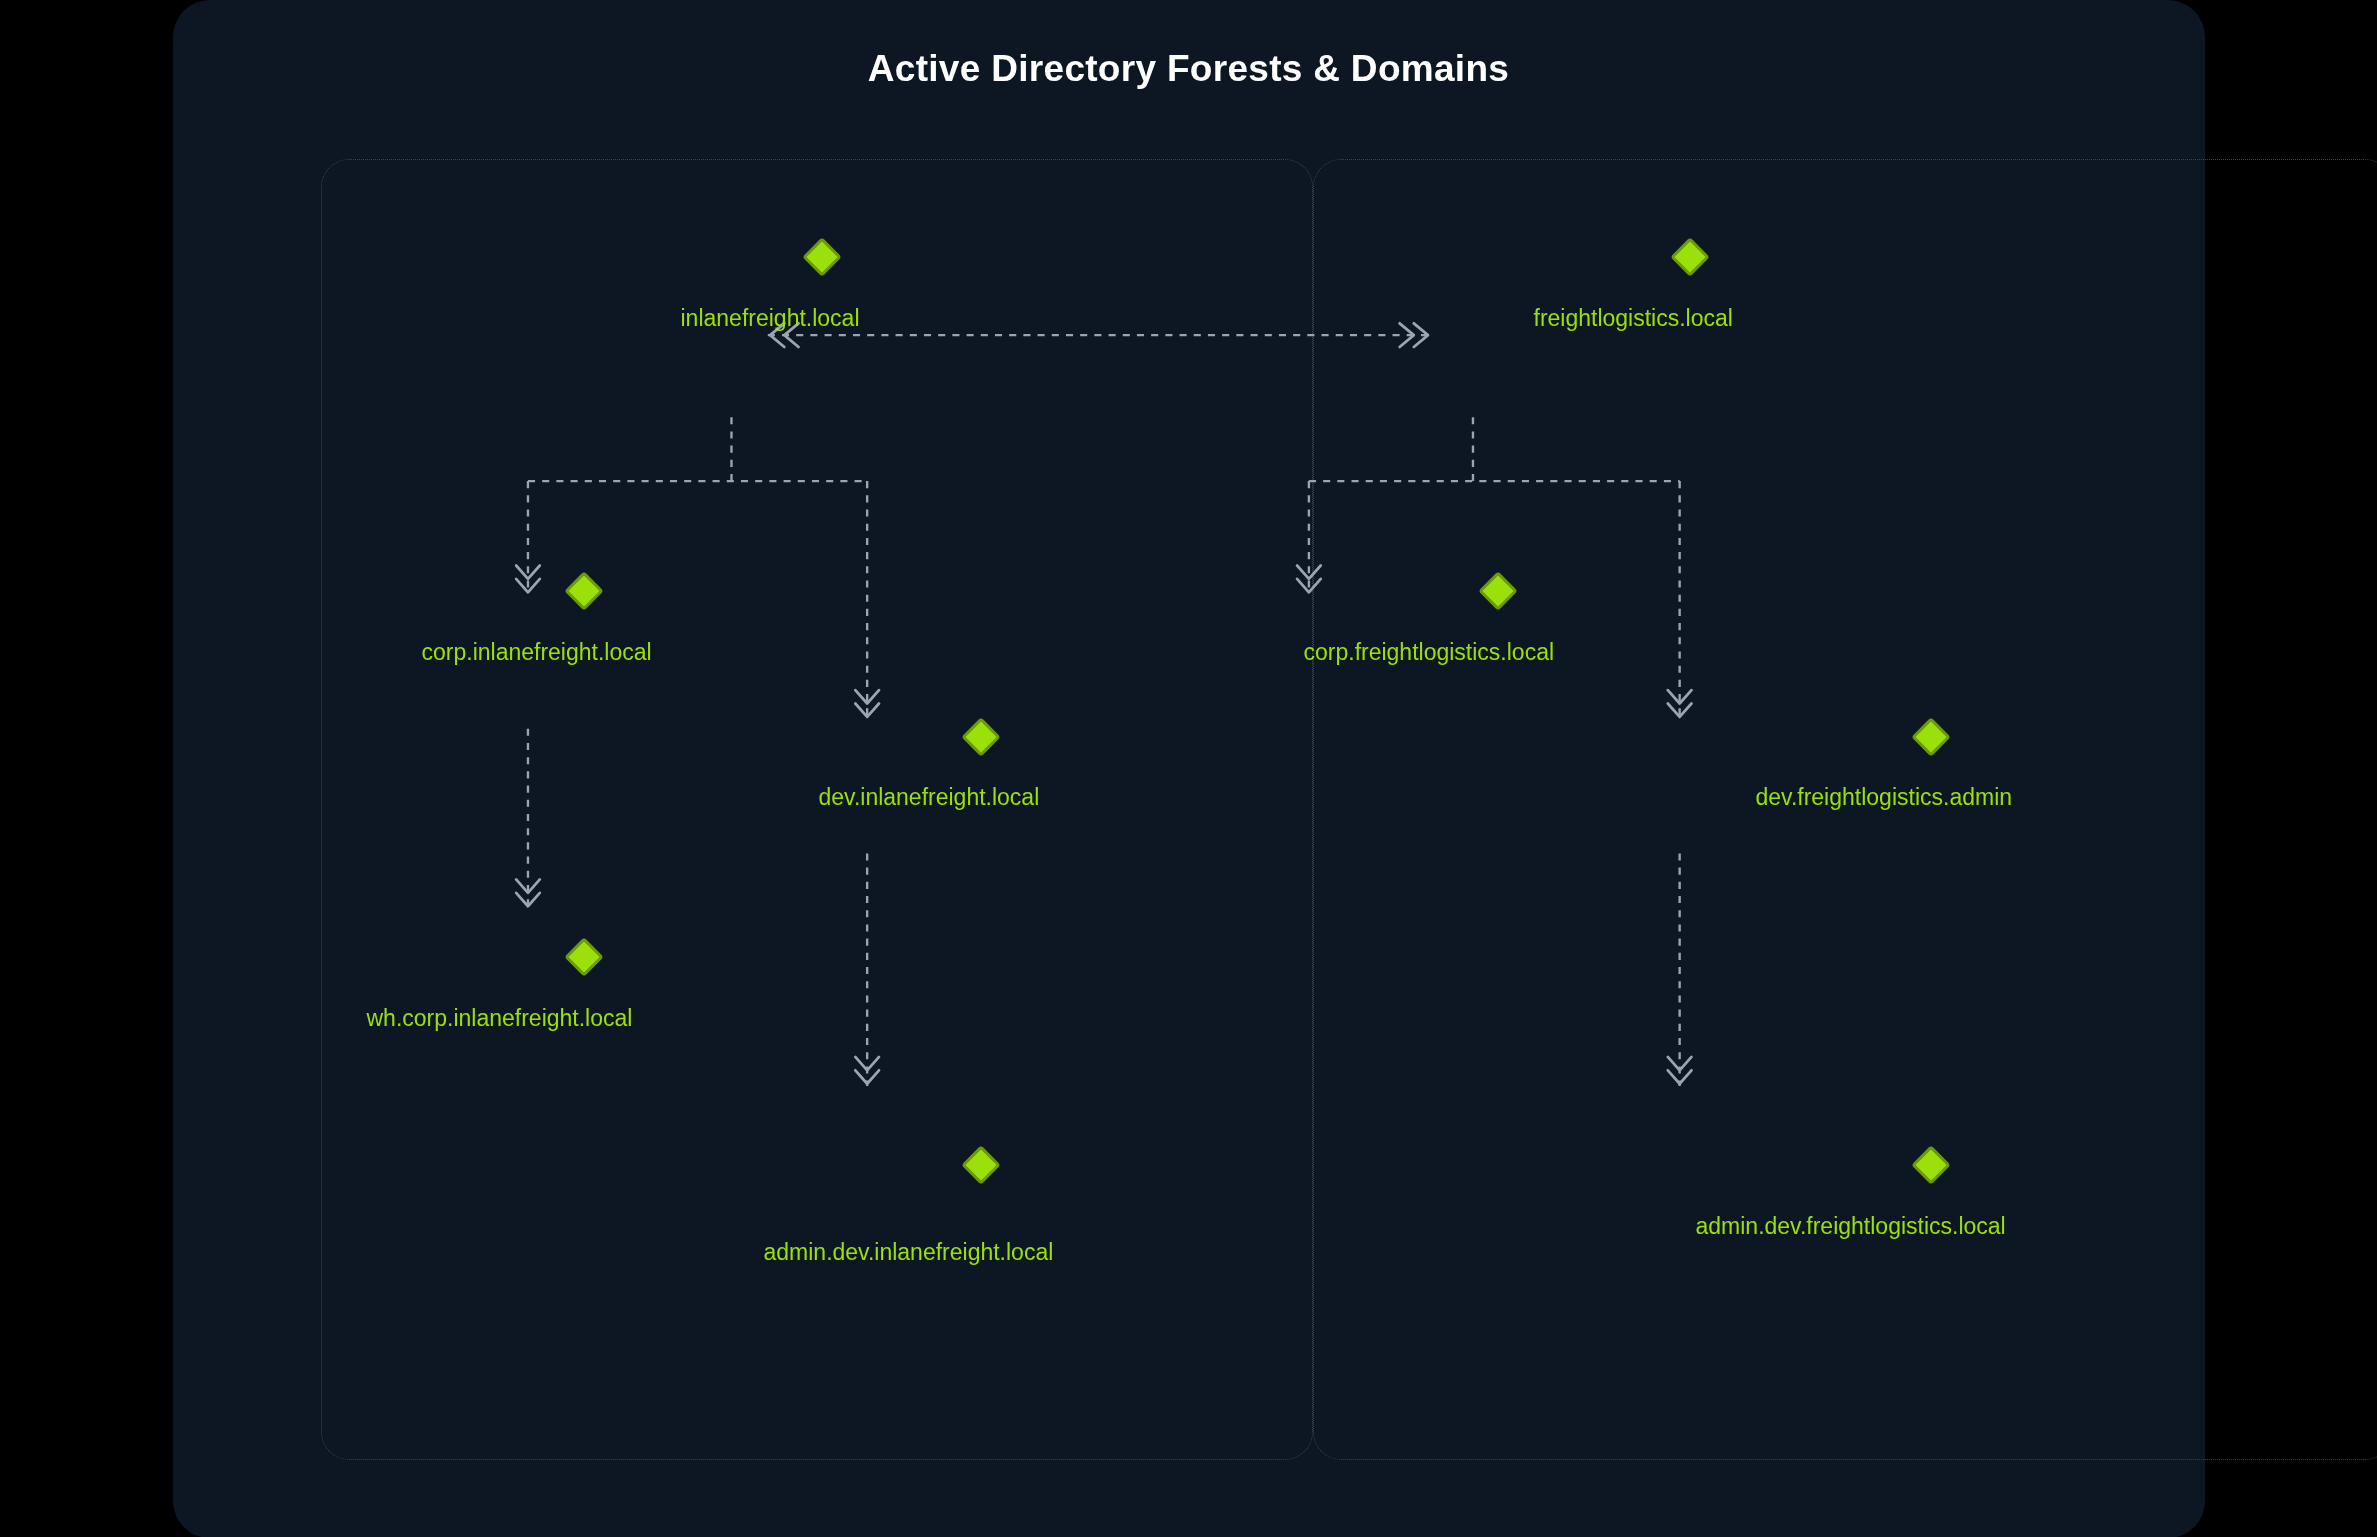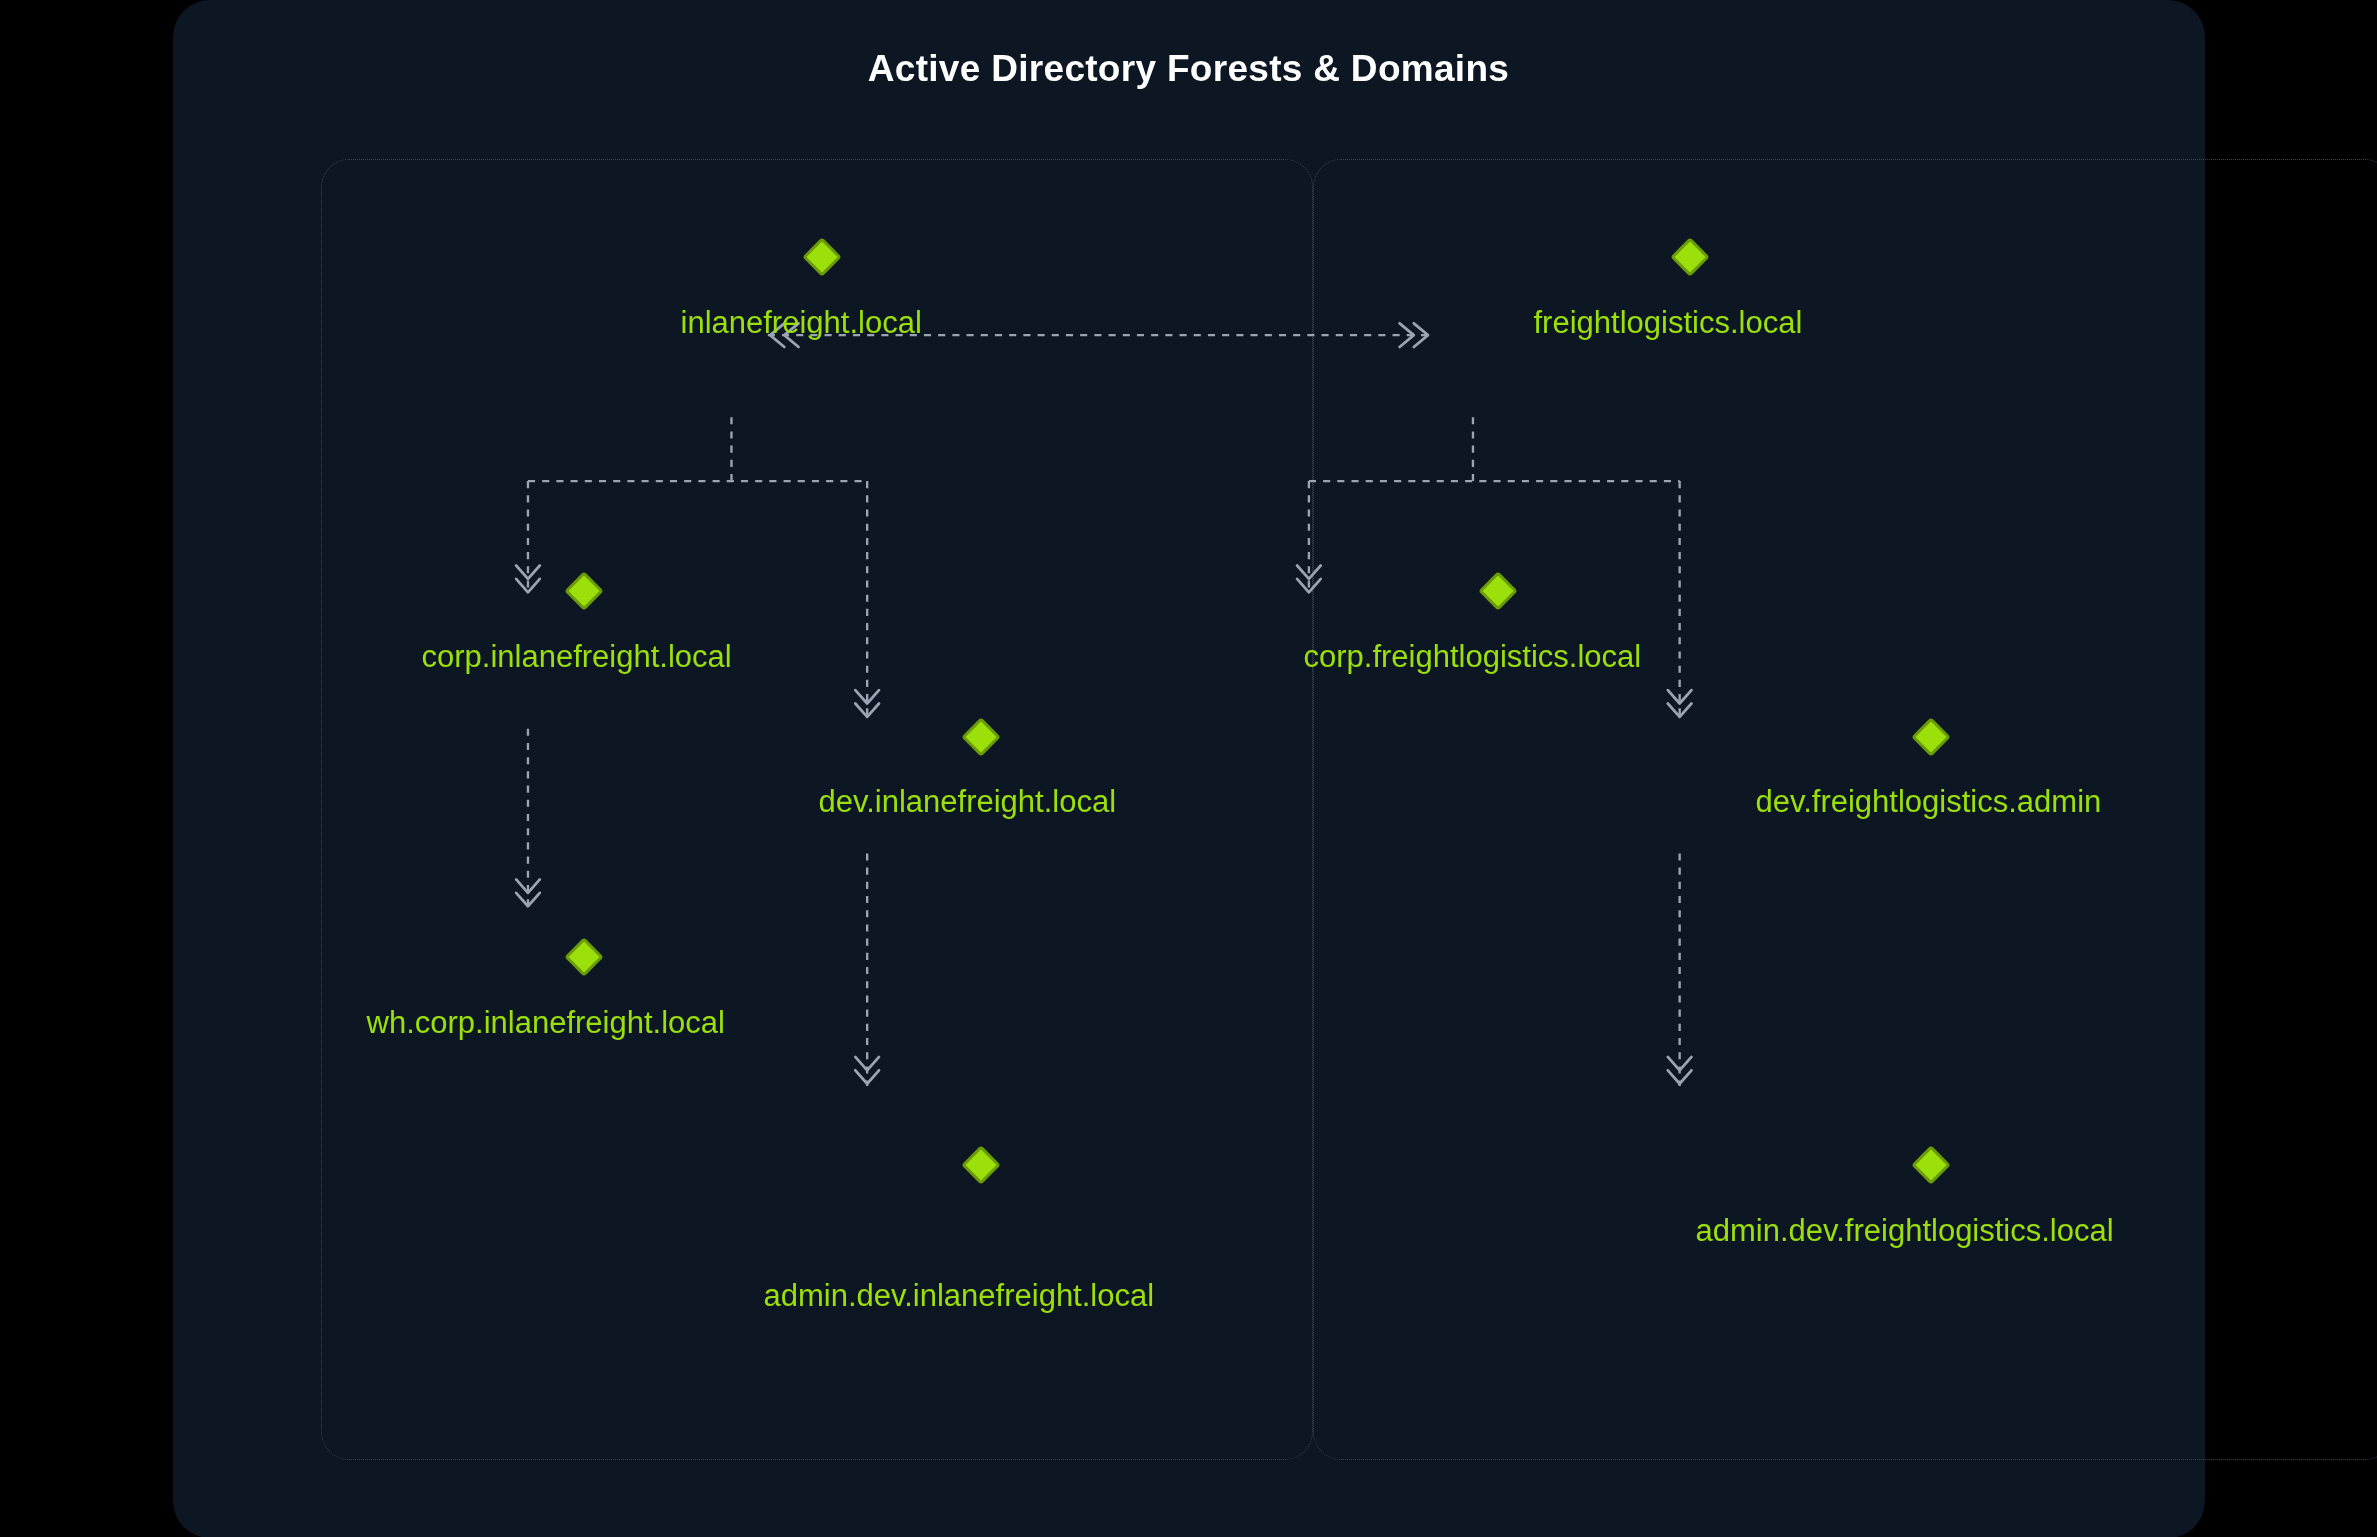--- a/index.html
+++ b/index.html
@@ -59,21 +59,21 @@
     width:28px;height:28px;
     background:var(--accent);
     border:3.7px solid var(--accent-dark);
     transform:rotate(45deg);
     box-sizing:border-box;
     border-radius:3.7px;
   }
   .node-label{
     position:absolute;
     color:var(--accent);
-    font-size:31px;
+    font-size:23px;
     font-weight:500;
     white-space:nowrap;
     text-align:center;
   }
 
   
   svg.wires{
     position:absolute;
     left:0;top:0;width:100%;height:100%;
     pointer-events:none;
@@ -163,21 +163,21 @@
   <div class="node-label" style="left:194px;top:1005px">wh.corp.inlanefreight.local</div>
 
   <div class="node" style="left:794px;top:723px">
       <div class="diamond"></div>
     </div>
   <div class="node-label" style="left:646px;top:784px">dev.inlanefreight.local</div>
 
   <div class="node" style="left:794px;top:1151px">
       <div class="diamond"></div>
     </div>
-  <div class="node-label" style="left:591px;top:1278px">admin.dev.inlanefreight.local</div>
+  <div class="node-label" style="left:591px;top:1239px">admin.dev.inlanefreight.local</div>
 
   <div class="node" style="left:1503px;top:243px">
       <div class="diamond"></div>
     </div>
   <div class="node-label" style="left:1361px;top:305px">freightlogistics.local</div>
 
   <div class="node" style="left:1311px;top:577px">
       <div class="diamond"></div>
     </div>
   <div class="node-label" style="left:1131px;top:639px">corp.freightlogistics.local</div>

